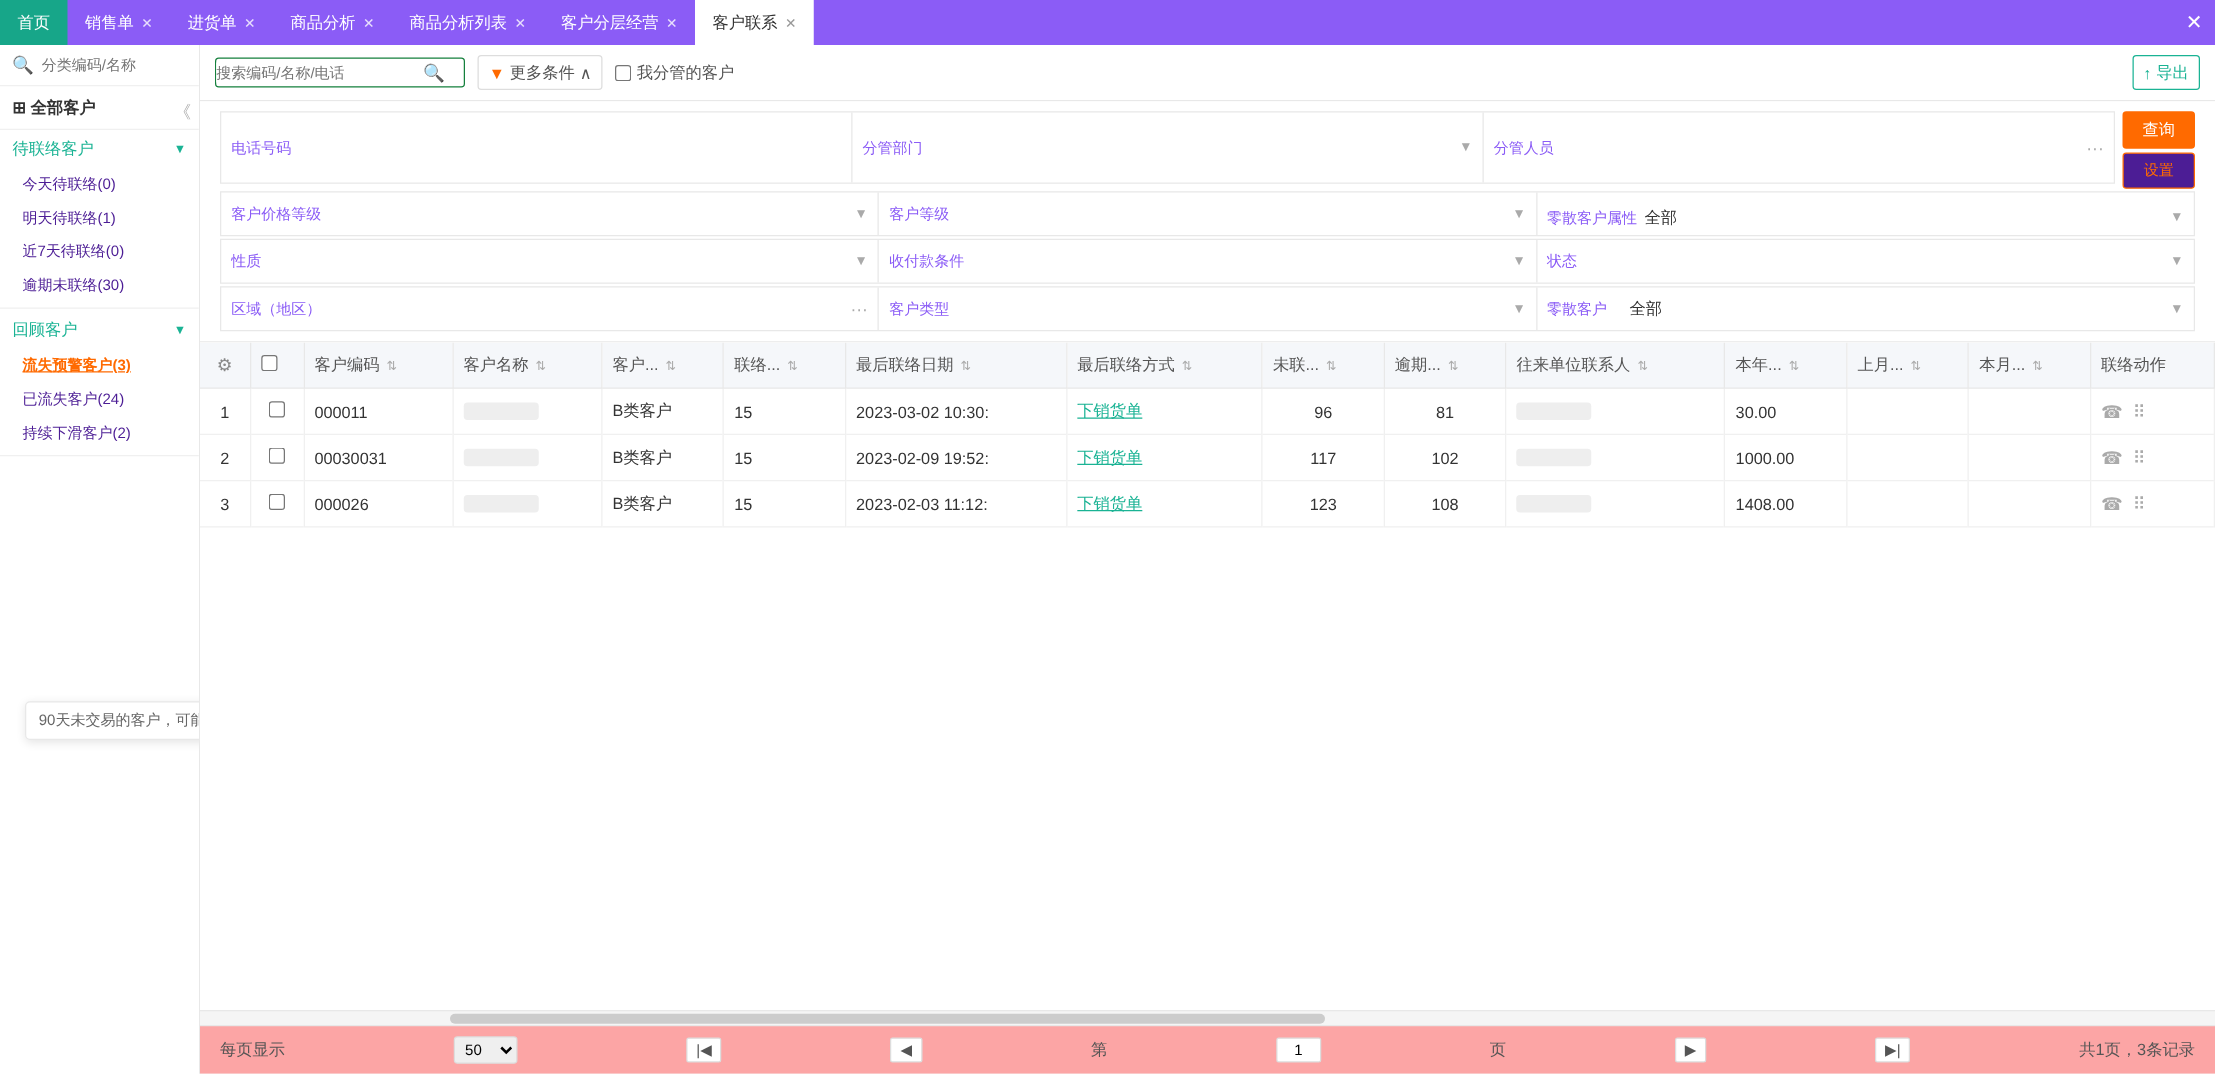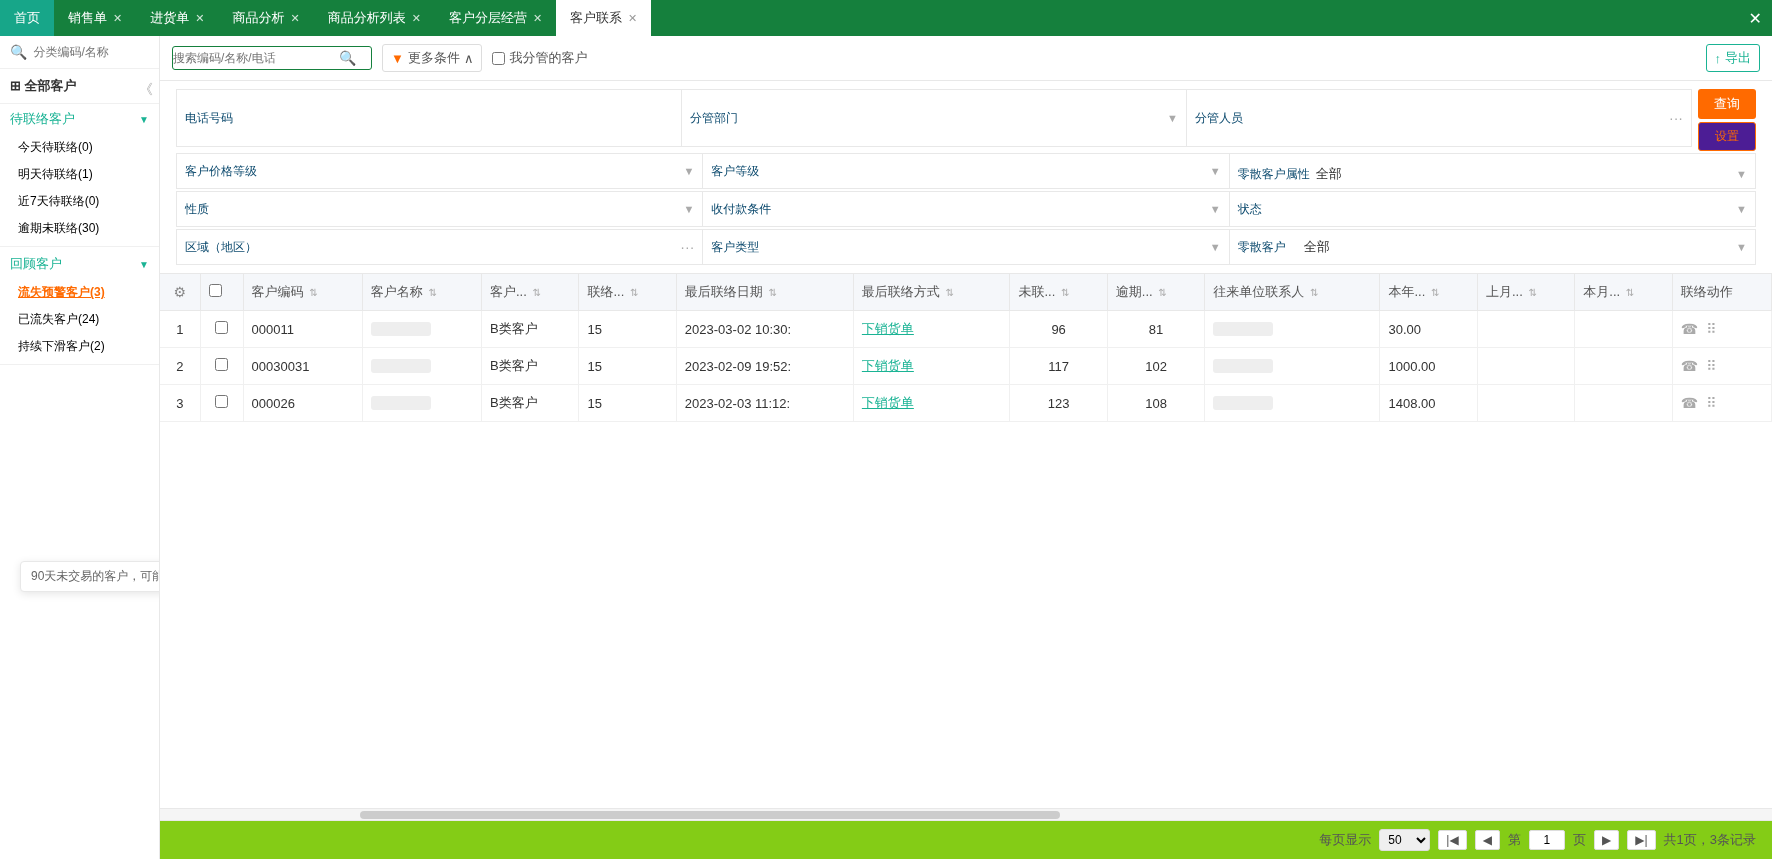--- a/index.html
+++ b/index.html
@@ -2,21 +2,21 @@
 <html><head>
   <meta charset="utf-8">
   <style>
     * { box-sizing: border-box; margin: 0; padding: 0; font-family: 'Microsoft YaHei', Arial, sans-serif; font-size: 13px; }
     body { background: #f5f5f5; overflow: hidden; }
 
     
     .tab-bar {
       display: flex;
       align-items: center;
-      background: #15803d;
+      background: #8b5cf6;
       height: 36px;
       padding: 0 0 0 0;
       position: relative;
     }
     .tab-item {
       display: flex;
       align-items: center;
       padding: 0 14px;
       height: 36px;
       color: #fff;
@@ -64,21 +64,21 @@
       display: flex; align-items: center; justify-content: space-between;
       padding: 8px 10px; font-weight: bold; font-size: 13px; color: #333;
       border-bottom: 1px solid #f0f0f0; cursor: pointer;
     }
     .sidebar-section-title {
       display: flex; align-items: center; justify-content: space-between;
       padding: 6px 10px; color: #1ab394; font-size: 12px; cursor: pointer;
     }
     .sidebar-section-title .arrow { font-size: 10px; }
     .sidebar-item {
-      padding: 5px 10px 5px 18px; color: #000000; cursor: pointer; font-size: 12px;
+      padding: 5px 10px 5px 18px; color: #4c1d95; cursor: pointer; font-size: 12px;
     }
     .sidebar-item.active { color: #ff6a00; font-weight: bold; text-decoration: underline; }
     .sidebar-collapse { position: absolute; top: 45px; right: 6px; color: #aaa; cursor: pointer; font-size: 14px; }
 
     .tooltip-box {
       position: absolute;
       top: 255px;
       left: 20px;
       background: #fff;
       border: 1px solid #e8e8e8;
@@ -141,21 +141,21 @@
     .filter-cell {
       flex: 1;
       display: flex;
       align-items: center;
       gap: 6px;
       padding: 5px 8px;
       border: 1px solid #e8e8e8;
       min-height: 34px;
     }
     .filter-cell:not(:last-child) { border-right: none; }
-    .filter-label { color: #0c4a6e; font-size: 12px; white-space: nowrap; min-width: 60px; }
+    .filter-label { color: #8b5cf6; font-size: 12px; white-space: nowrap; min-width: 60px; }
     .filter-input { flex: 1; border: none; outline: none; font-size: 12px; color: #333; }
     .filter-select {
       flex: 1; border: none; outline: none; font-size: 12px; color: #333;
       display: flex; align-items: center; justify-content: space-between; cursor: pointer;
     }
     .filter-select .arrow { color: #aaa; font-size: 11px; }
     .filter-dots { color: #aaa; font-size: 14px; cursor: pointer; }
     .btn-query {
       background: #ff6a00; color: #fff; border: none; padding: 6px 16px;
       border-radius: 3px; cursor: pointer; font-size: 13px;
@@ -205,23 +205,23 @@
     tbody td.center { text-align: center; }
     .link-text { color: #1ab394; text-decoration: underline; cursor: pointer; }
     .blurred { background: #eee; border-radius: 3px; color: transparent; min-width: 60px; display: inline-block; height: 14px; }
     .action-icons { display: flex; gap: 8px; align-items: center; }
     .action-icon { color: #aaa; cursor: pointer; font-size: 14px; }
 
     
     .table-footer {
       display: flex;
       align-items: center;
-      justify-content: flex-end;
+      justify-content: space-between;
       padding: 8px 16px;
-      background: #84cc16;
+      background: #fca5a5;
       border-top: 1px solid #e8e8e8;
       gap: 8px;
       font-size: 12px;
       color: #555;
     }
     .page-size-select {
       border: 1px solid #ddd; border-radius: 3px; padding: 2px 4px; font-size: 12px;
     }
     .page-btn {
       border: 1px solid #ddd; background: #fff; padding: 2px 7px; cursor: pointer;

